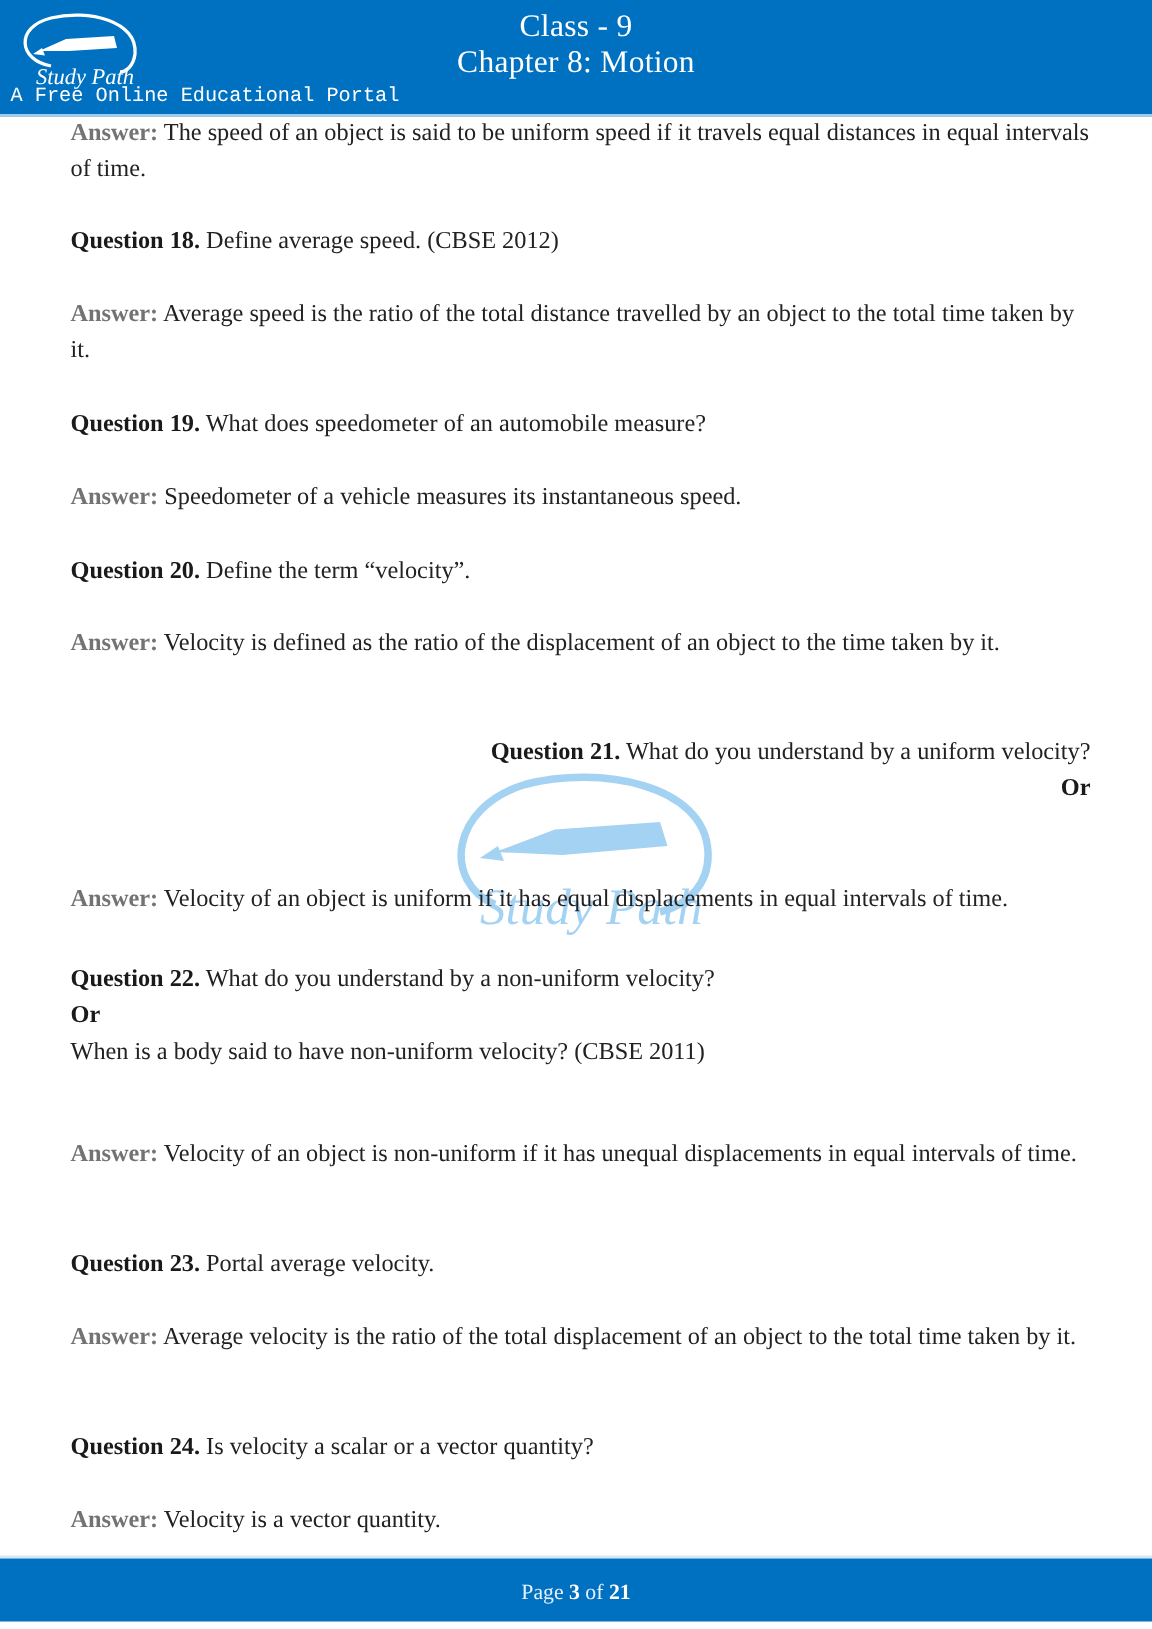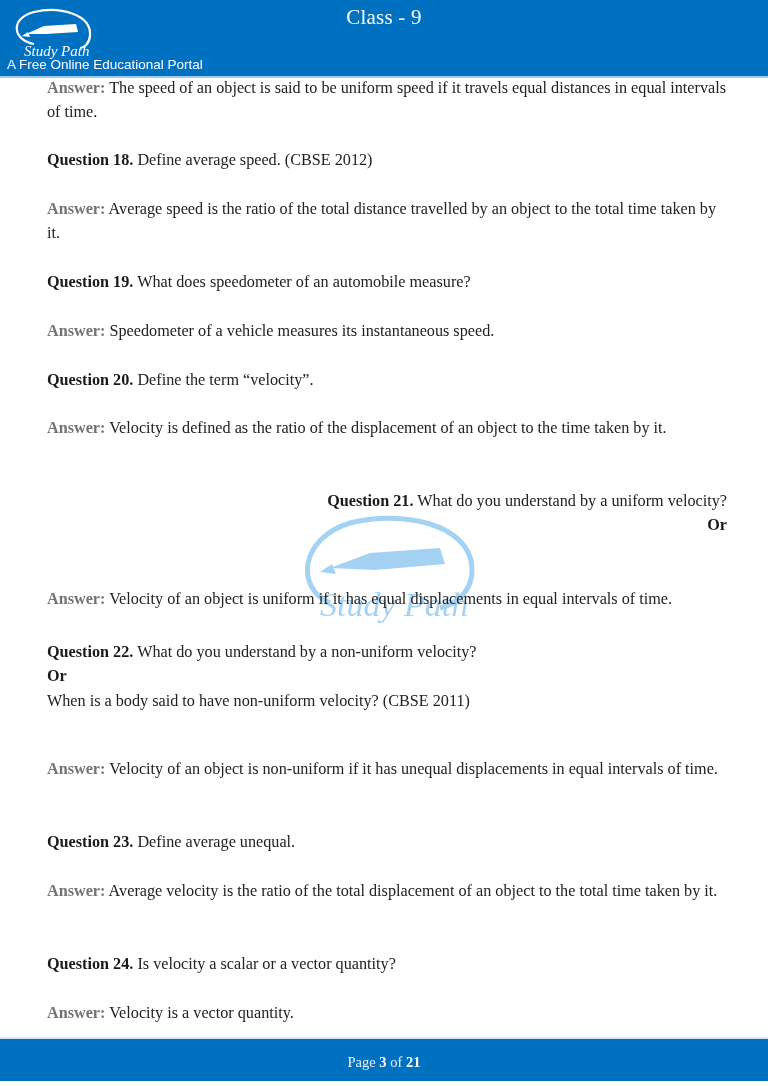--- a/index.html
+++ b/index.html
@@ -18,21 +18,21 @@
     .header-line {
       display: block; font-size: 21px; line-height: 24px; letter-spacing: 0.2px;
       font-family: "Liberation Serif", serif;
     }
     .logo {
       position: absolute; left: 4px; top: 4px; width: 100px; height: 56px;
     }
     .logo svg { width: 100px; height: 56px; }
     .tagline {
       position: absolute; left: 7px; top: 56px; font-size: 13.5px; line-height: 18px;
-      color: #ffffff; font-family: Liberation Sans, sans-serif; white-space: nowrap;
+      color: #ffffff; font-family: Liberation Mono, monospace; white-space: nowrap;
     }
     .header-divider {
       position: absolute; left: 0; top: 76px; width: 768px; height: 2px; background: #9ecbe8;
     }
 
     .content {
       position: absolute; left: 47px; top: 76px; width: 680px;
       font-size: 16.2px; line-height: 24.4px;
     }
     .block { position: absolute; left: 0; width: 680px; }
@@ -62,20 +62,21 @@
     <svg viewBox="0 0 100 56">
       <path d="M30 40 C 8 36, 6 14, 30 8 C 55 2, 88 10, 86 32 C 85 40, 80 44, 76 44" fill="none" stroke="#ffffff" stroke-width="2.2"></path>
       <path d="M22 30 L 40 22 L 72 20 L 74 28 L 42 30 Z" fill="#ffffff"></path>
       <path d="M18 32 L 24 28 L 26 33 Z" fill="#ffffff"></path>
       <text x="20" y="52" font-family="Liberation Serif, serif" font-style="italic" font-size="15" fill="#ffffff">Study Path</text>
     </svg>
   </div>
   <div class="tagline">A Free Online Educational Portal</div>
   <div class="header-titles">
     <span class="header-line">Class - 9</span>
+    <span class="header-line">Chapter 8: Motion</span>
   </div>
 </div>
 <div class="header-divider"></div>
 
 <div class="watermark">
   <svg viewBox="0 0 200 120">
     <path d="M40 95 C 5 80, 10 30, 60 15 C 110 2, 180 15, 182 60 C 183 80, 170 95, 150 100" fill="none" stroke="#5aaee8" stroke-width="5"></path>
     <path d="M40 60 L 80 45 L 150 40 L 155 56 L 85 62 Z" fill="#5aaee8"></path>
     <path d="M30 64 L 42 56 L 46 66 Z" fill="#5aaee8"></path>
     <text x="30" y="108" font-family="Liberation Serif, serif" font-style="italic" font-size="34" fill="#5aaee8">Study Path</text>
@@ -141,21 +142,21 @@
     <div class="q-text">When is a body said to have non-uniform velocity? (CBSE 2011)</div>
   </div>
 
   <div class="block" style="top:681px;">
     <span class="a-label">Answer:</span>
     <span class="a-text">Velocity of an object is non-uniform if it has unequal displacements in equal intervals of time.</span>
   </div>
 
   <div class="block" style="top:754px;">
     <span class="q-label">Question 23.</span>
-    <span class="q-text">Define average unequal.</span>
+    <span class="q-text">Portal average velocity.</span>
   </div>
 
   <div class="block" style="top:803px;">
     <span class="a-label">Answer:</span>
     <span class="a-text">Average velocity is the ratio of the total displacement of an object to the total time taken by it.</span>
   </div>
 
   <div class="block" style="top:876px;">
     <span class="q-label">Question 24.</span>
     <span class="q-text">Is velocity a scalar or a vector quantity?</span>

